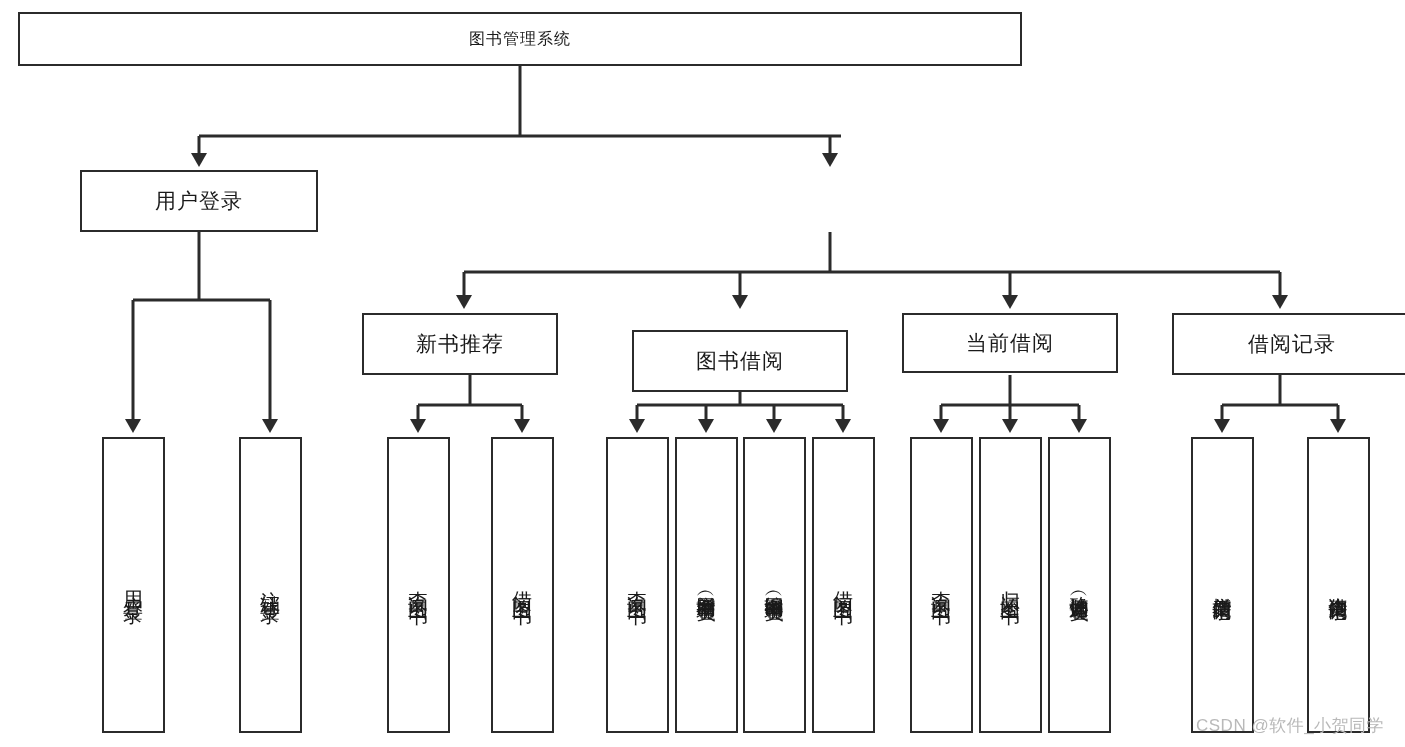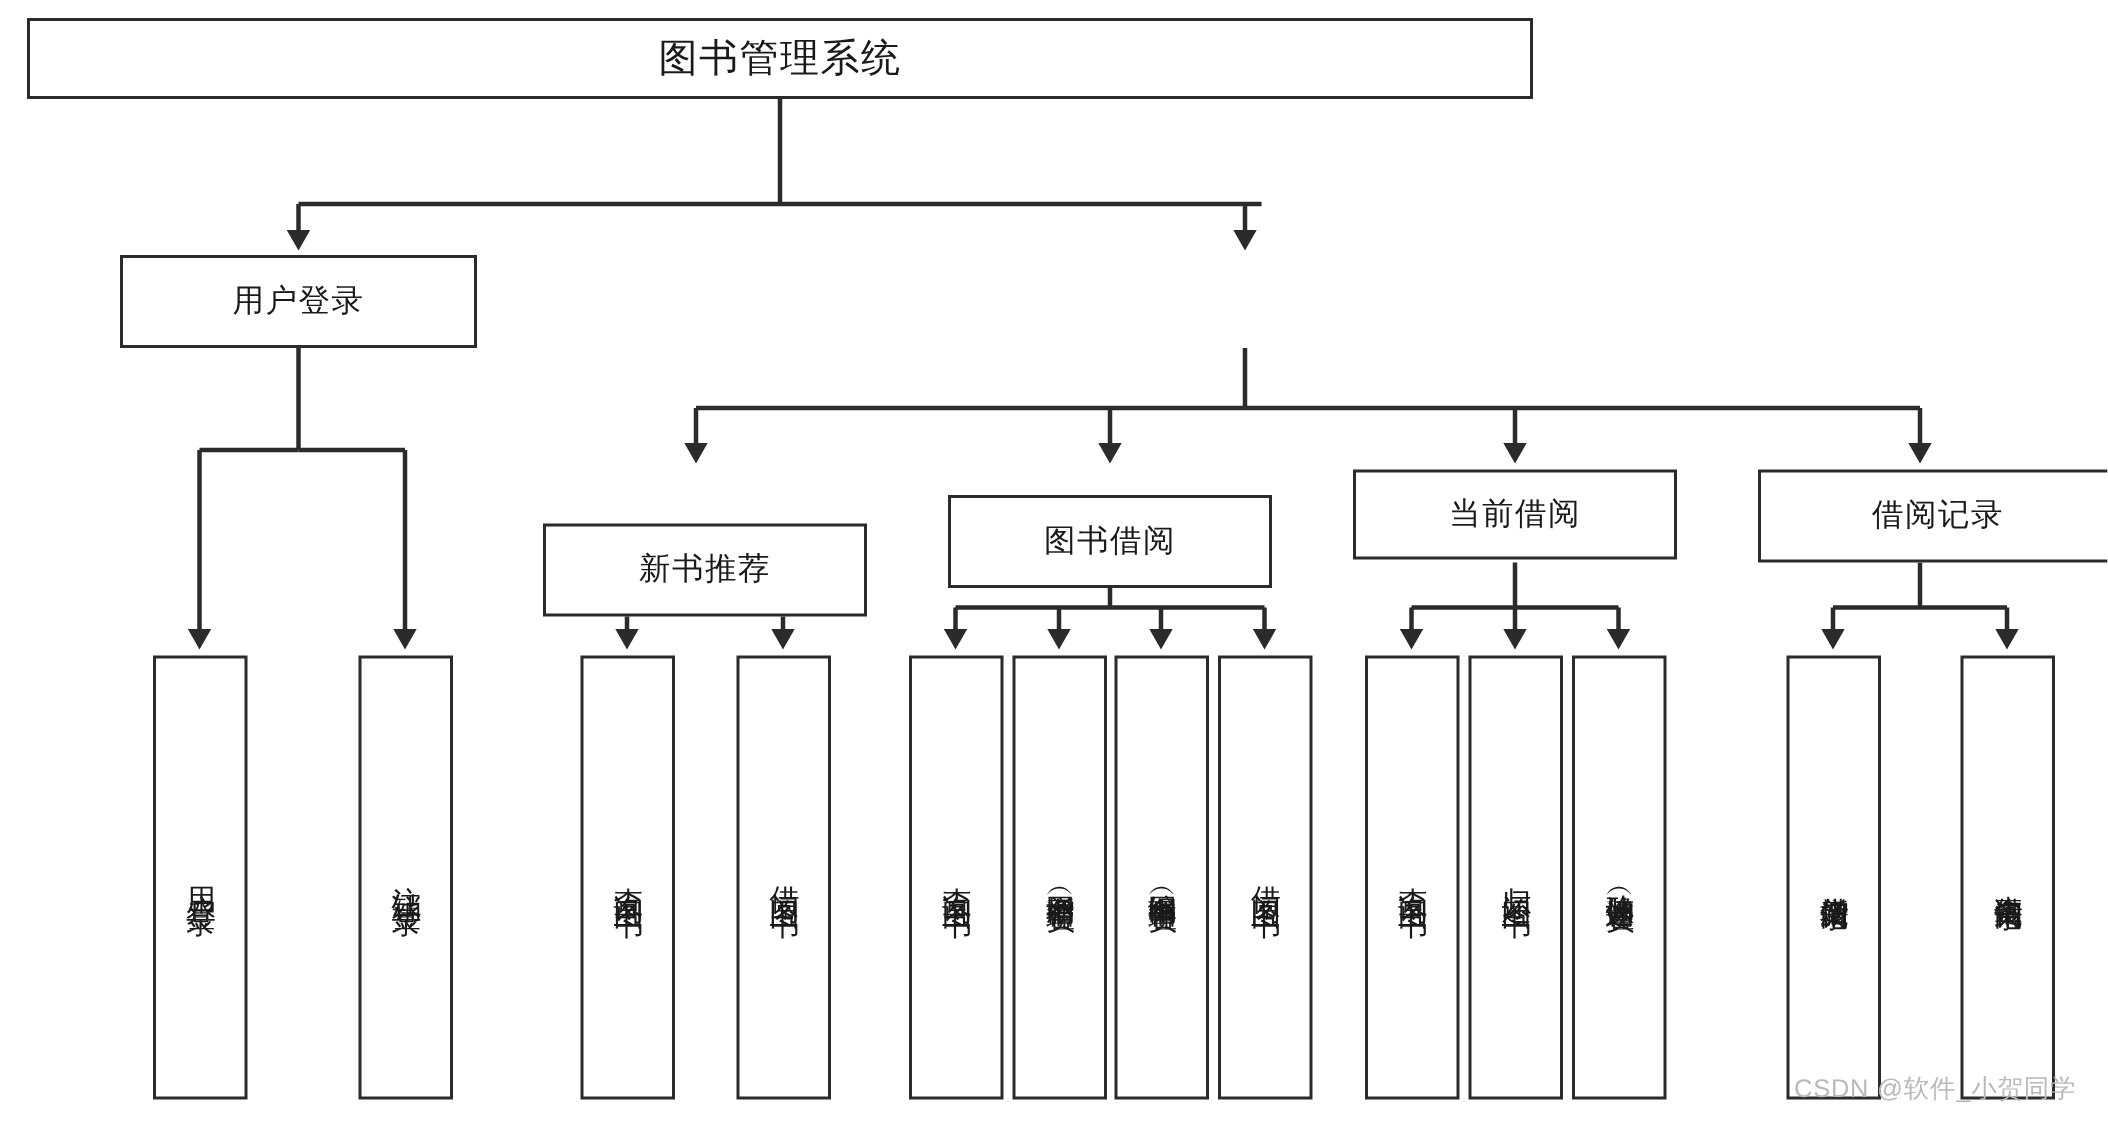--- a/index.html
+++ b/index.html
@@ -34,21 +34,21 @@
     align-items: center;
     justify-content: center;
     color: #1a1a1a;
   }
   .node.horiz {
     font-size: 21px;
     letter-spacing: 1px;
     line-height: 1.2;
   }
   .node.root {
-    font-size: 26px;
+    font-size: 16px;
   }
   .node.vert {
     writing-mode: vertical-rl;
     text-orientation: upright;
     font-size: 20px;
     letter-spacing: 5px;
     line-height: 1.0;
     padding: 4px 0;
     text-align: center;
     white-space: nowrap;
@@ -118,21 +118,21 @@
       <path d="M1222,405 L1338,405"></path>
       <path d="M1222,405 L1222,420" marker-end="url(#ah)"></path>
       <path d="M1338,405 L1338,420" marker-end="url(#ah)"></path>
     </g>
   </svg>
 
   <div class="node horiz root" style="left:18px; top:12px; width:1004px; height:54px;">图书管理系统</div>
 
   <div class="node horiz" style="left:80px; top:170px; width:238px; height:62px;">用户登录</div>
 
-  <div class="node horiz" style="left:362px; top:313px; width:216px; height:62px;margin-top:36px;">新书推荐</div>
+  <div class="node horiz" style="left:362px; top:313px; width:196px; height:62px;">新书推荐</div>
   <div class="node horiz" style="left:632px; top:313px; width:216px; height:62px;margin-top:17px;">图书借阅</div>
   <div class="node horiz" style="left:902px; top:313px; width:216px; height:60px;">当前借阅</div>
   <div class="node horiz" style="left:1172px; top:313px; width:240px; height:62px;">借阅记录</div>
 
   <div class="node vert" style="left:102px; top:437px; width:63px; height:296px;">用户登录</div>
   <div class="node vert" style="left:239px; top:437px; width:63px; height:296px;">注销登录</div>
 
   <div class="node vert" style="left:387px; top:437px; width:63px; height:296px;">查询图书</div>
   <div class="node vert" style="left:491px; top:437px; width:63px; height:296px;">借阅图书</div>
 

